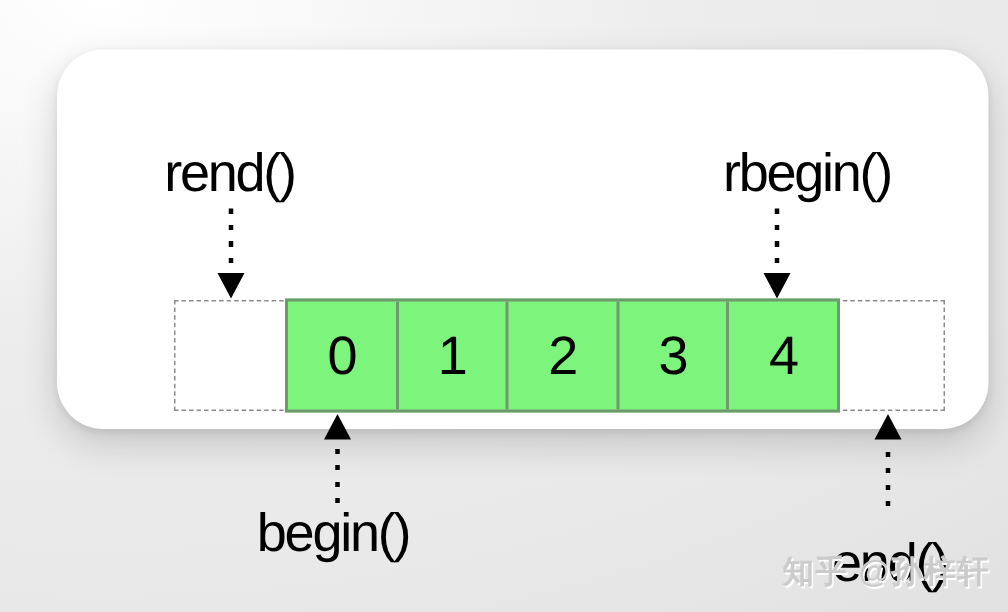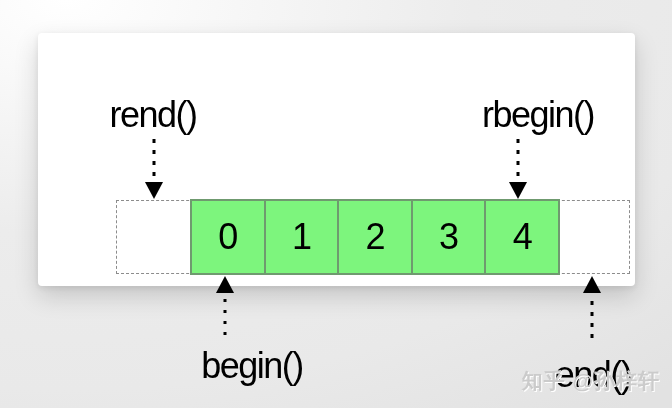--- a/index.html
+++ b/index.html
@@ -9,22 +9,23 @@
   html,body{margin:0;padding:0;}
   body{
     width:672px;height:408px;overflow:hidden;
     font-family:"Liberation Sans", sans-serif;
     background: radial-gradient(900px 520px at 10% 0%, #ffffff 0%, #ececec 45%, var(--page-bg) 75%, #e2e2e2 100%);
     position:relative;
   }
   .stage{position:absolute;inset:0;}
   .card{
     position:absolute;left:38px;top:33px;width:597px;height:253px;
-    background:var(--card-bg);border-radius:4px;
+    background:var(--card-bg);border-radius:31px;
     box-shadow:0 10px 25px rgba(0,0,0,.16), 0 2px 6px rgba(0,0,0,.08);
+    padding-left:24px;
   }
   .dashed-box{
     position:absolute;left:78px;top:167px;width:514px;height:74px;
     box-sizing:border-box;border:1.5px dashed var(--dashed-border);
   }
   .green-block{
     position:absolute;left:152px;top:166px;width:370px;height:76px;
     box-sizing:border-box;border:2px solid var(--cell-border);
     background:var(--cell-fill);display:flex;
   }
@@ -91,18 +92,18 @@
       <div class="cell">
         <span>4</span>
       </div>
     </div>
 
     <div class="arrow-up" style="left:187px;top:243px;"></div>
     <div class="dotted-line" style="left:187px;top:266px;height:38px;"></div>
     <div class="arrow-up" style="left:554px;top:243px;"></div>
     <div class="dotted-line" style="left:554px;top:268px;height:38px;"></div>
 
-    <div class="fn-label" style="left:184px;top:313px;margin-left:30px;">begin()</div>
+    <div class="fn-label" style="left:184px;top:302px;">begin()</div>
     <div class="fn-label" style="left:555px;top:322px;">end()</div>
   </div>
 
   <div class="watermark">知乎 @孙梓轩</div>
 </div>
 
 </body></html>

